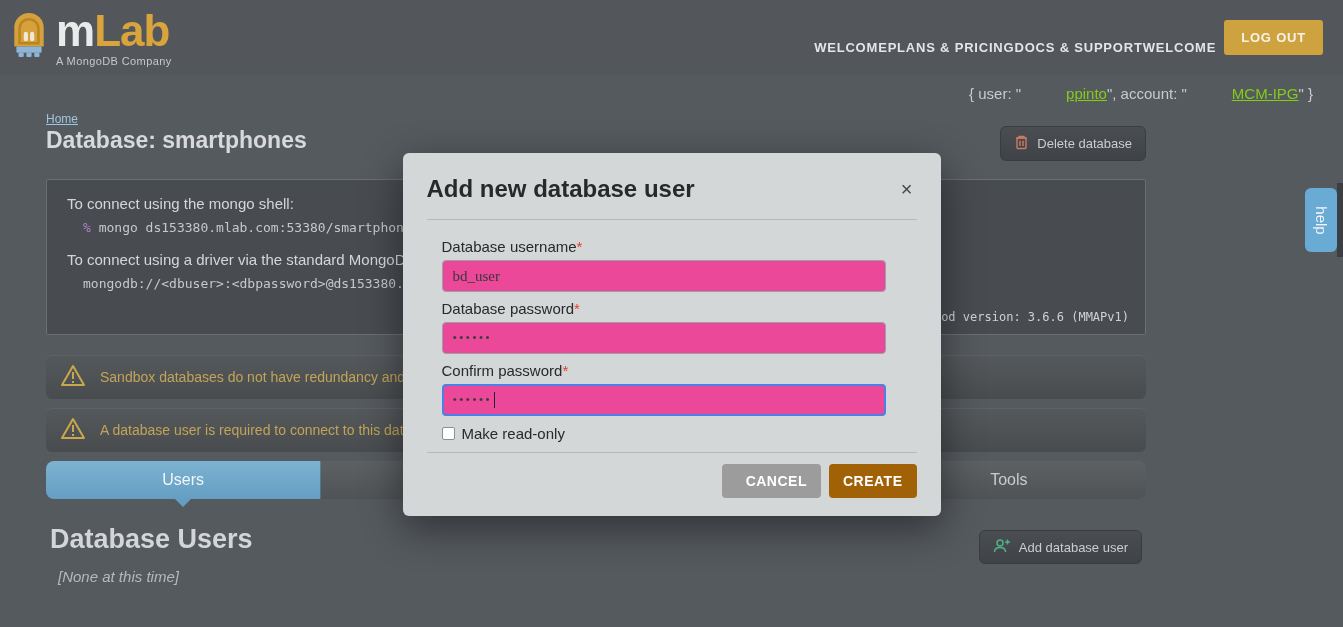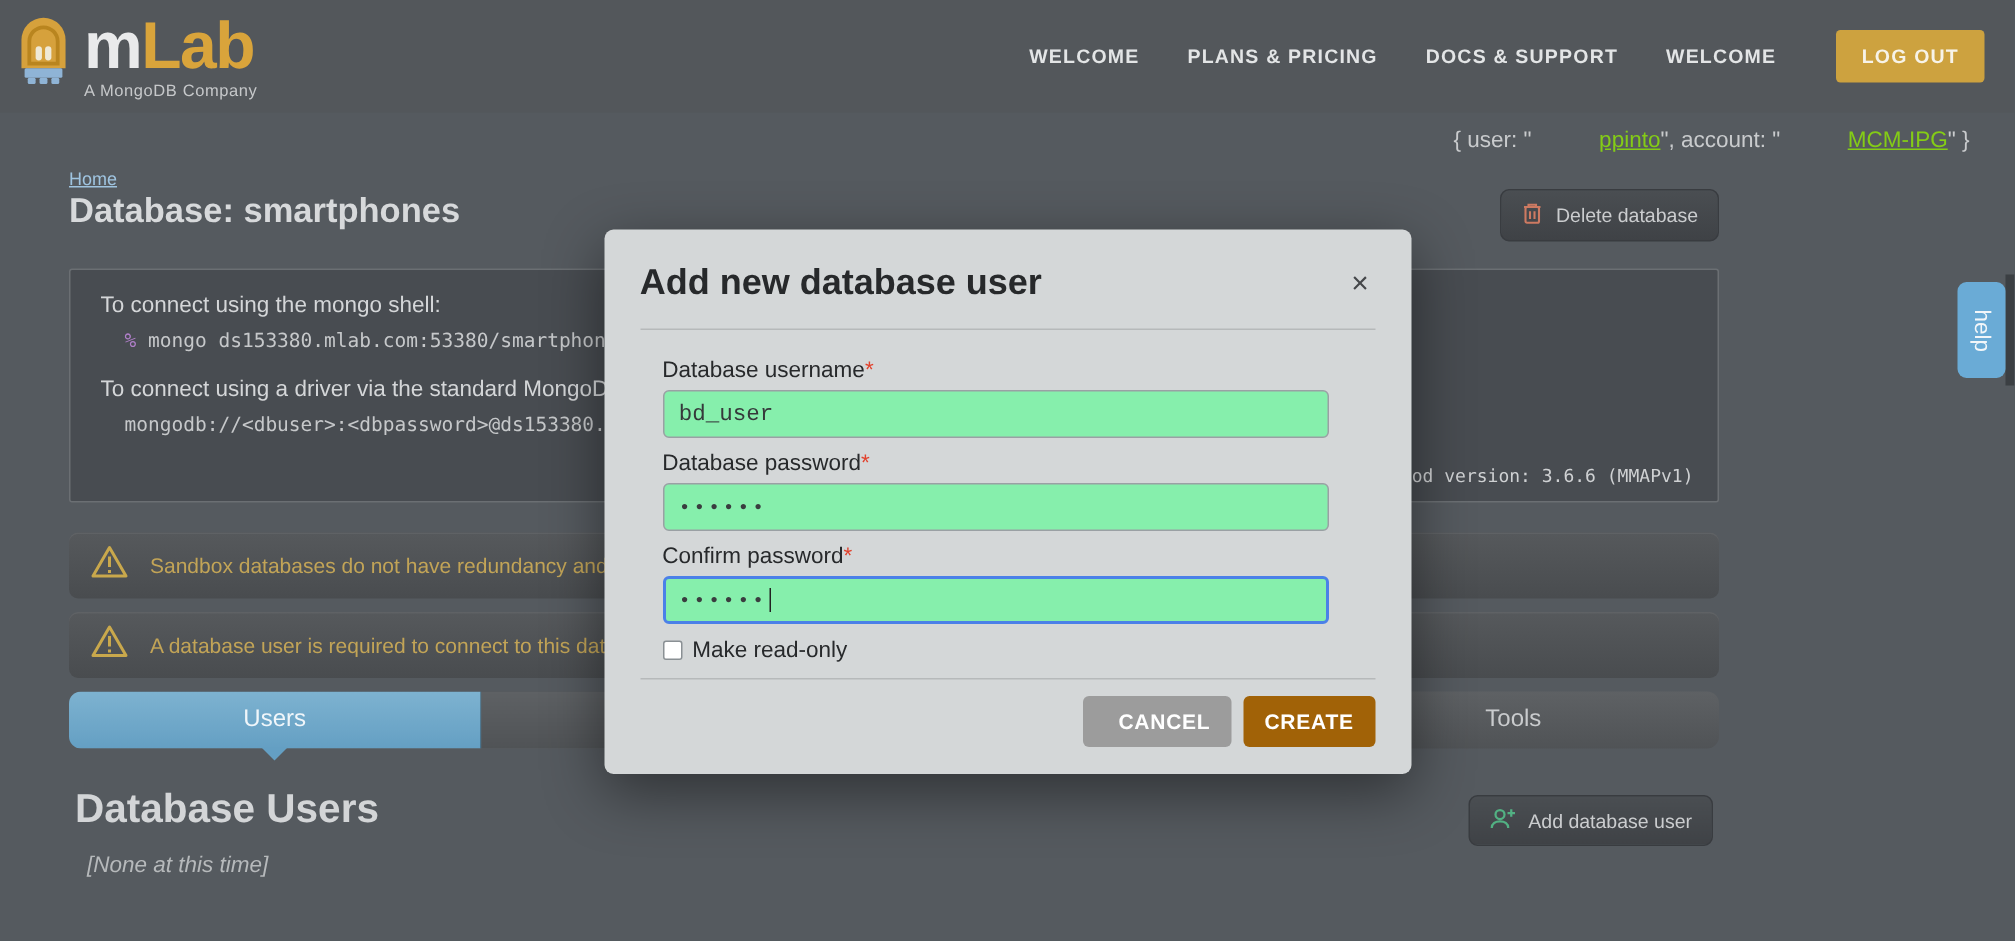--- a/index.html
+++ b/index.html
@@ -13,21 +13,21 @@
   .nav {
     position:absolute; top:0; left:0; width:1343px; height:75px;
     background:#53575b; display:flex; align-items:center;
   }
   .brand { display:flex; align-items:center; margin-left:8px; cursor:pointer; }
   .brand-text { margin-left:6px; }
   .brand-line { display:flex; align-items:baseline; line-height:1; }
   .brand-m { font-size:44px; font-weight:bold; color:#e9eaeb; letter-spacing:-1px; }
   .brand-lab { font-size:44px; font-weight:bold; color:#d9a43b; letter-spacing:-1px; }
   .brand-tag { font-size:11px; color:#c6c8ca; margin-top:2px; letter-spacing:.4px; }
-  .nav-links { margin-left:auto; display:flex; align-items:center; gap:32px; }
+  .nav-links { margin-left:auto; display:flex; align-items:flex-end; }
   .nav-link { color:#e3e5e6; font-size:13px; font-weight:600; letter-spacing:.8px; cursor:pointer; }
   .logout-btn {
     margin-left:8px; margin-right:20px; background:#cda23f; color:#f7f3e8;
     font-size:13px; font-weight:600; letter-spacing:.8px;
     padding:10px 17px; border-radius:3px; border:none; cursor:pointer;
   }
   
   .session { position:absolute; top:85px; right:30px; font-size:15px; color:#c9cbcd; }
   .session a { color:#84cc16; text-decoration:underline; cursor:pointer;margin-left:45px; }
   
@@ -96,22 +96,22 @@
     box-shadow:0 12px 40px rgba(0,0,0,.45); z-index:10;
   }
   .modal-head { padding:22px 24px 0 24px; display:flex; align-items:flex-start; }
   .modal-title { font-size:24px; font-weight:600; color:#27292b; }
   .modal-close { margin-left:auto; font-size:20px; color:#45474a; cursor:pointer; line-height:1; padding:4px; }
   .modal-divider { border-top:1px solid #b6b9ba; margin:16px 24px 0 24px; }
   .modal-fields { padding:10px 39px 0 39px; }
   .field-label { font-size:15px; color:#27292b; margin:8px 0 5px 0; }
   .req { color:#e2412c; }
   .field-input {
-    width:444px; height:32px; background:#86efac; border:1px solid #9aa0a4;
-    border-radius:4px; font-family:Liberation Mono, monospace;
+    width:444px; height:32px; background:#ec4899; border:1px solid #9aa0a4;
+    border-radius:4px; font-family:Liberation Serif, serif;
     font-size:15px; color:#36393b; padding:0 10px; outline:none; display:block;
   }
   .pw { font-size:13px; letter-spacing:2px; color:#3a3d3f; }
   .field-input.focused { border:2px solid #4b80e8; display:flex; align-items:center; padding:0 9px; }
   .caret { display:inline-block; width:1px; height:16px; background:#222; margin-left:2px; }
   .check-row { display:flex; align-items:center; margin-top:9px; cursor:pointer; }
   .checkbox { width:13px; height:13px; background:#fff; border:1px solid #8a9094; border-radius:2px; margin-right:7px; }
   .check-label { font-size:15px; color:#27292b; }
   .modal-foot { position:absolute; bottom:0; left:0; right:0; padding:10px 24px 18px 24px; }
   .foot-divider { border-top:1px solid #b6b9ba; margin-bottom:11px; }

